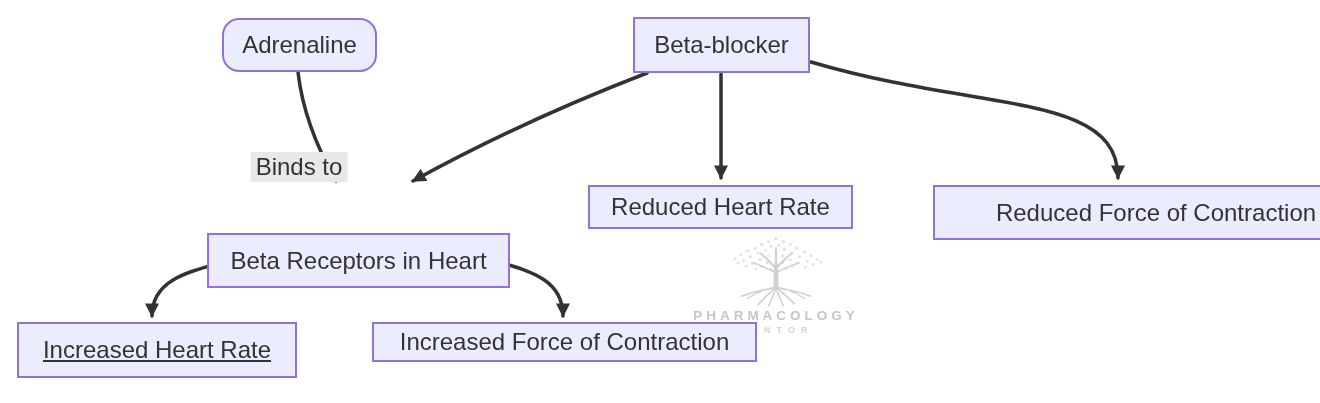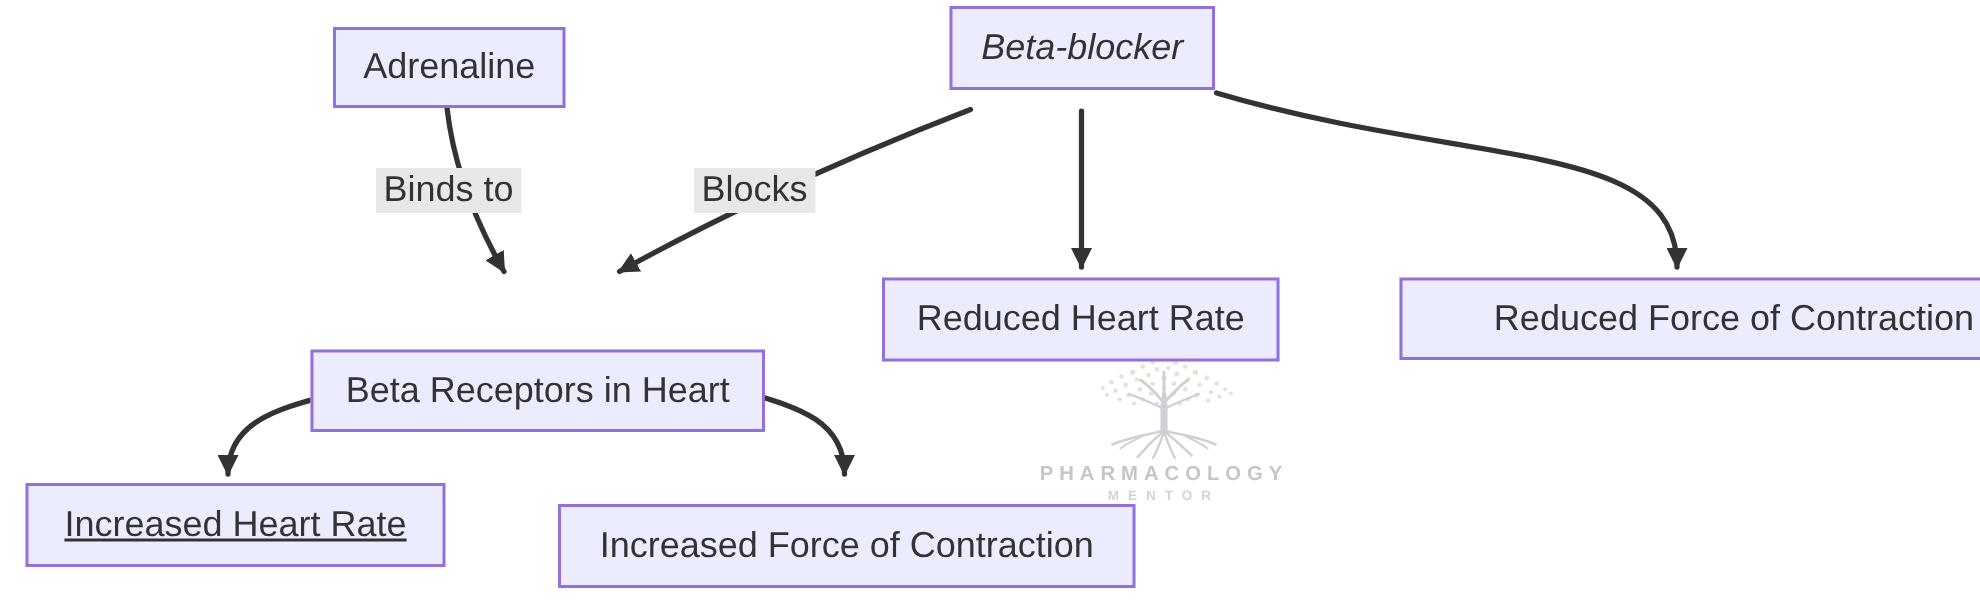--- a/index.html
+++ b/index.html
@@ -28,20 +28,21 @@
   
   .edge-label {
     position: absolute;
     transform: translate(-50%, -50%);
     background: var(--edge-label-bg, #e8e8e8);
     color: var(--node-text, #333333);
     font-size: 24px;
     padding: 1px 5px;
     white-space: nowrap;
     z-index: 3;
+    margin-top: 40px;
   }
   
   svg.edges {
     position: absolute;
     left: 0; top: 0;
     z-index: 2;
   }
   svg.edges path.edge {
     fill: none;
     stroke: var(--edge-color, #333333);
@@ -167,23 +168,22 @@
     </defs>
     <path class="edge" d="M298,72 Q304,125 336,181" marker-end="url(#arrow)"></path>
     <path class="edge" d="M647,73 Q520,122 413,181" marker-end="url(#arrow)"></path>
     <path class="edge" d="M721,74 L721,178" marker-end="url(#arrow)"></path>
     <path class="edge" d="M811,62 C980,112 1118,92 1118,178" marker-end="url(#arrow)"></path>
     <path class="edge" d="M273,240 C238,272 152,260 152,316" marker-end="url(#arrow)"></path>
     <path class="edge" d="M443,240 C492,270 563,262 563,316" marker-end="url(#arrow)"></path>
   </svg>
 
   <div class="edge-label" style="left:299px; top:127px;">Binds to</div>
-  <div class="edge-label" style="left:503px; top:127px;">Blocks</div>
 
-  <div class="node" style="left:222px; top:18px;  width:155px; height:54px;">Adrenaline</div>
-  <div class="node" style="left:633px; top:4px;  width:177px; height:56px;font-style:italic;">Beta-blocker</div>
+  <div class="node" style="left:222px; top:18px;  width:155px; height:54px;border-radius:17px;">Adrenaline</div>
+  <div class="node" style="left:633px; top:17px;  width:177px; height:56px;">Beta-blocker</div>
   <div class="node" style="left:207px; top:185px; width:303px; height:55px;margin-top:48px;">Beta Receptors in Heart</div>
-  <div class="node" style="left:588px; top:185px; width:265px; height:56px;">Reduced Heart Rate</div>
+  <div class="node" style="left:588px; top:185px; width:265px; height:44px;">Reduced Heart Rate</div>
   <div class="node" style="left:933px; top:185px; width:446px; height:55px;">Reduced Force of Contraction</div>
   <div class="node" style="left:17px;  top:322px; width:280px; height:56px;text-decoration:underline;">Increased Heart Rate</div>
-  <div class="node" style="left:372px; top:336px; width:385px; height:56px;">Increased Force of Contraction</div>
+  <div class="node" style="left:372px; top:322px; width:385px; height:40px;">Increased Force of Contraction</div>
 
 </div>
 
 </body></html>

